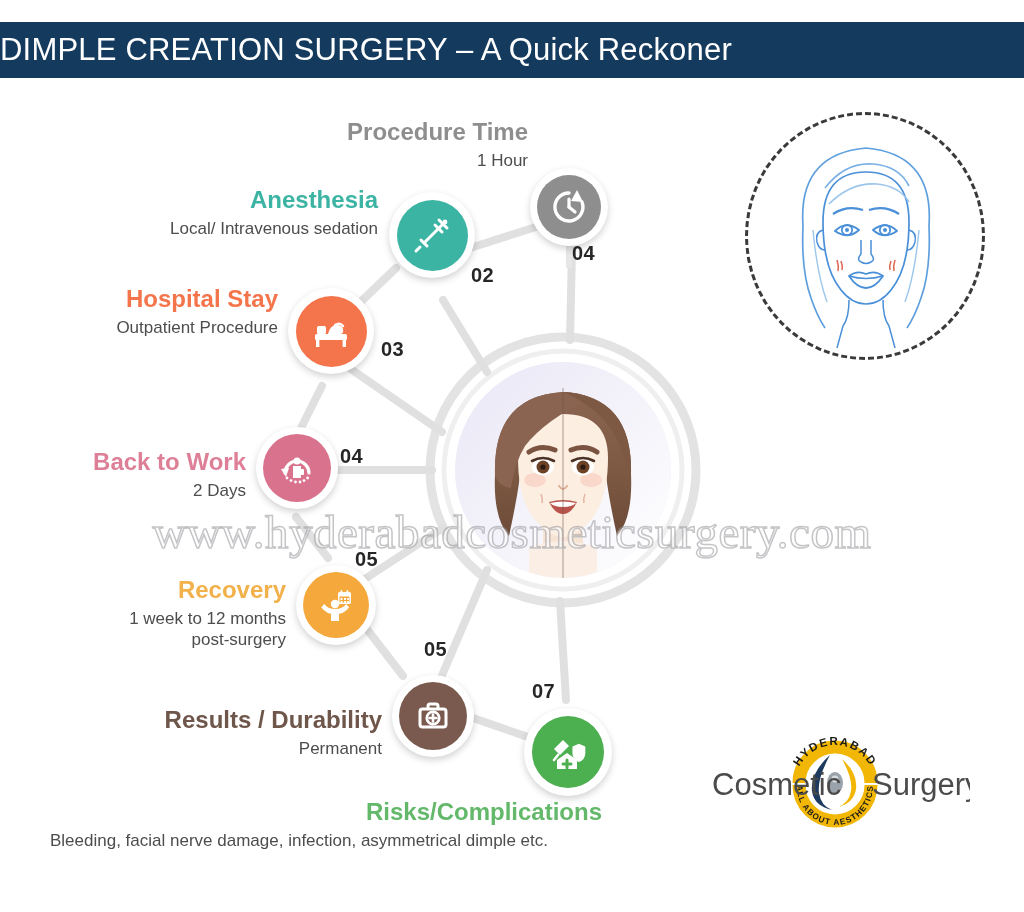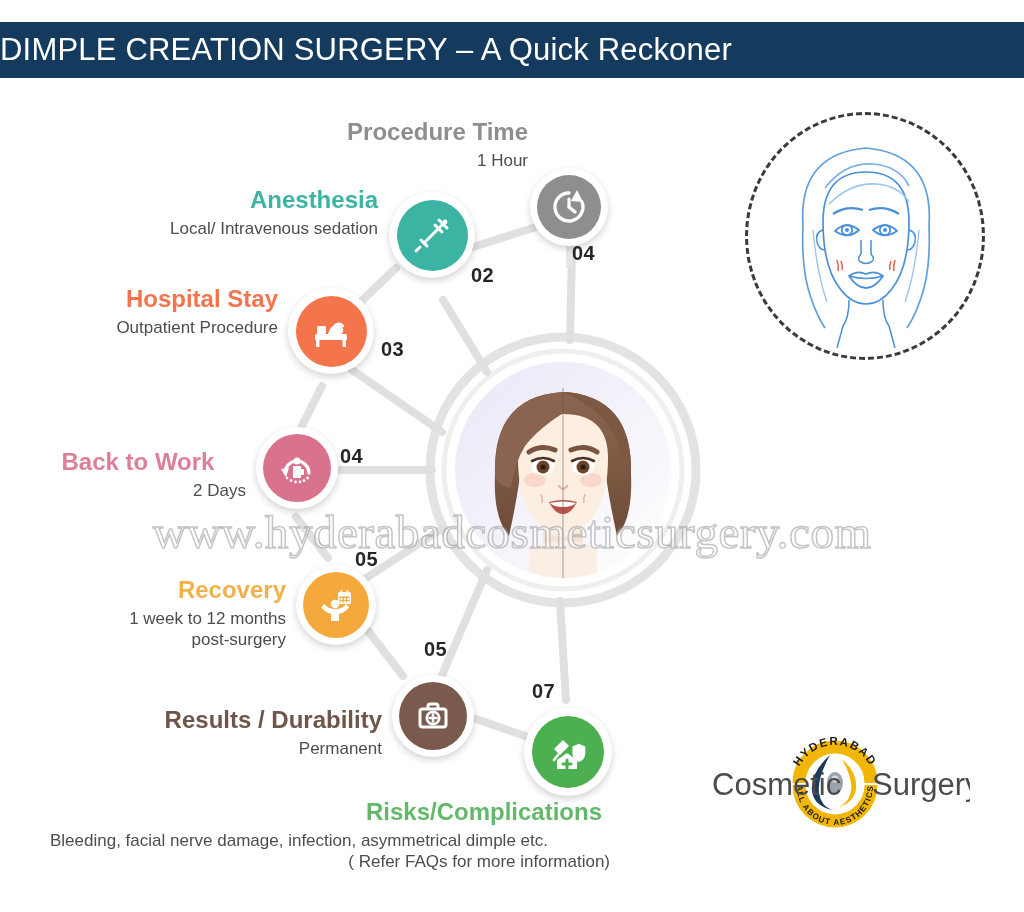--- a/index.html
+++ b/index.html
@@ -260,21 +260,21 @@
           <circle cx="21.5" cy="37" r="1.4"></circle>
             <circle cx="26" cy="37" r="1.4"></circle>
           <circle cx="30" cy="35.6" r="1.4"></circle>
             <circle cx="33.6" cy="33" r="1.4"></circle>
         </g>
       </svg>
     </div>
   </div>
   <div class="node-num" style="left:340px; top:445px;">04</div>
   <div class="lbl ta-right" style="left:30px; top:448px; width:216px;">
-    <div class="t" style="color:#de7f98;text-align:center;">Back to Work</div>
+    <div class="t" style="color:#de7f98;">Back to Work</div>
     <div class="s" style="margin-top:4px;">2 Days</div>
   </div>
 
   <div class="node" style="left:296px; top:565px; width:80px; height:80px;">
     <div class="node-inner" style="width:66px;height:66px;background:#f5a93c;">
       <svg width="44" height="44" viewBox="0 0 44 44">
         <rect x="24" y="9" width="13" height="12" rx="1.6" fill="#fff"></rect>
         <rect x="25.5" y="13.5" width="10" height="6" fill="#f5a93c"></rect>
         <rect x="26.5" y="7" width="1.8" height="4" rx=".9" fill="#fff"></rect>
         <rect x="32.5" y="7" width="1.8" height="4" rx=".9" fill="#fff"></rect>
@@ -328,21 +328,20 @@
           <line x1="22" y1="31" x2="22" y2="39"></line>
           <line x1="18" y1="35" x2="26" y2="35"></line>
         </g>
       </svg>
     </div>
   </div>
   <div class="node-num" style="left:532px; top:680px;">07</div>
   <div class="lbl ta-center" style="left:50px; top:798px; width:590px;">
     <div class="t" style="color:#63b86a; text-align:right; padding-right:38px;">Risks/Complications</div>
     <div class="s" style="margin-top:4px; text-align:left;">Bleeding, facial nerve damage, infection, asymmetrical dimple etc.</div>
-    <div class="s" style="text-align:right; padding-right:30px;">( Refer FAQs for more information)</div>
   </div>
 
   <div class="dash-circle"></div>
   <svg style="position:absolute;left:775px;top:130px;width:182px;height:218px;" viewBox="0 0 182 218">
     <g stroke="#4a90d9" stroke-width="1.7" fill="none" stroke-linejoin="round">
 
       <path d="M28 96 q-5 -72 63 -78 q68 6 63 78 q2 44 -8 72 q-6 18 -14 30" stroke="#5ea0de"></path>
       <path d="M28 96 q-2 44 8 72 q6 18 14 30" stroke="#5ea0de"></path>
 
       <path d="M48 92 q0 -50 43 -50 q43 0 43 50 q0 46 -18 68 q-11 14 -25 14 q-14 0 -25 -14 q-18 -22 -18 -68 z"></path>

